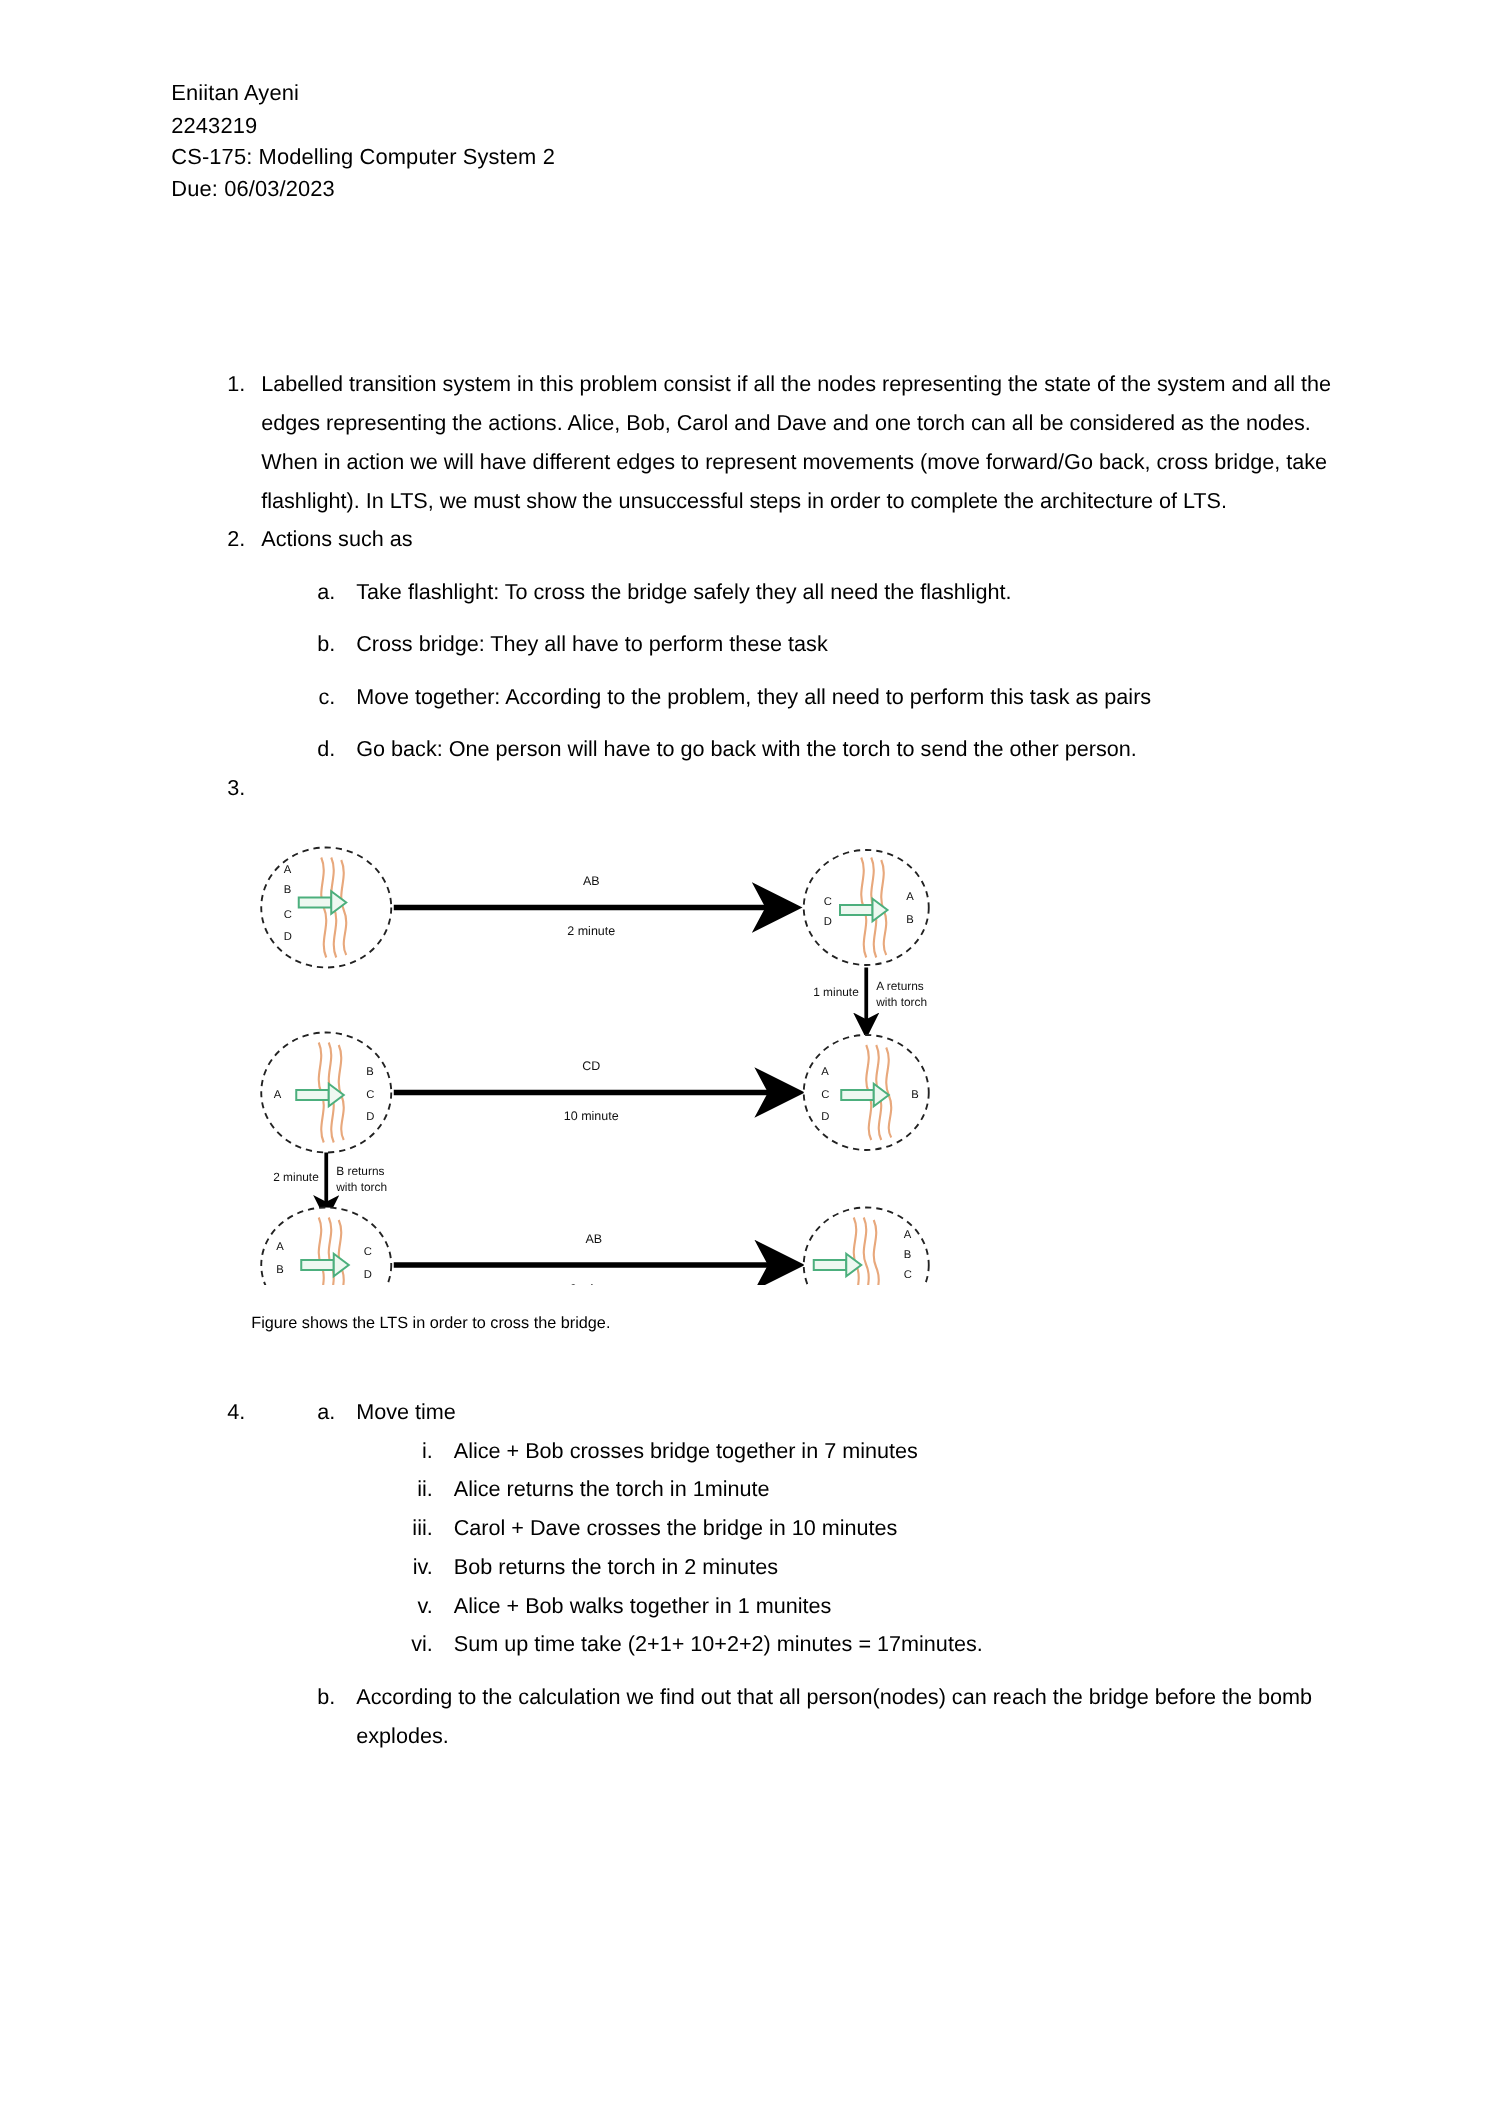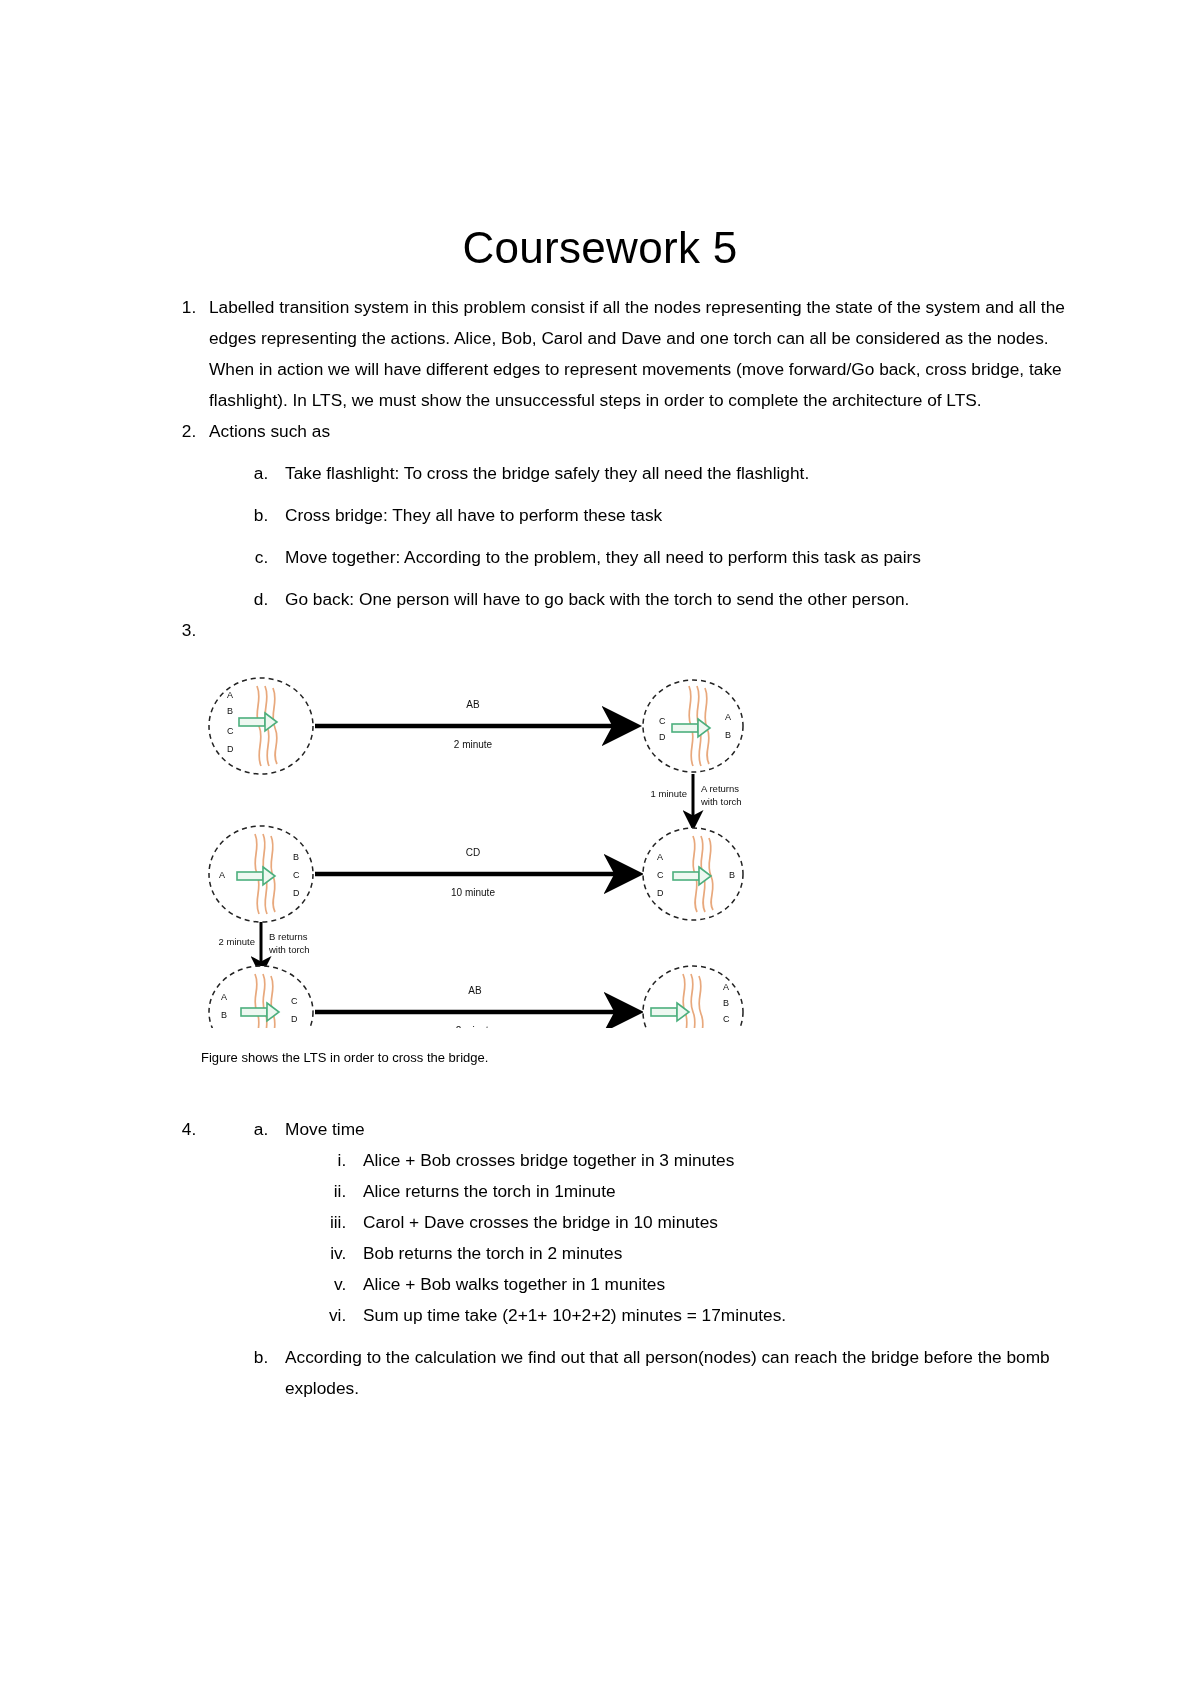--- a/index.html
+++ b/index.html
@@ -95,22 +95,27 @@
     width: 560px;
     height: 380px;
   }
   .figure svg { display: block; }
 </style>
 </head>
 <body>
 
 <div class="page">
 
-
-  <h1 class="doc-title">Coursework 5</h1>
+  <div class="header">
+    <div>Eniitan Ayeni</div>
+    <div>2243219</div>
+    <div>CS-175: Modelling Computer System 2</div>
+    <div>Due: 06/03/2023</div>
+  </div>
+
 
   <div class="body-wrap">
     <ol class="lvl1">
 
       <li>
         <span class="p-text">Labelled transition system in this problem consist if all the nodes representing the state of the system and all the edges representing the actions. Alice, Bob, Carol and Dave and one torch can all be considered as the nodes. When in action we will have different edges to represent movements (move forward/Go back, cross bridge, take flashlight). In LTS, we must show the unsuccessful steps in order to complete the architecture of LTS.</span>
       </li>
 
       <li>
         <span class="p-text">Actions such as</span>
@@ -298,21 +303,21 @@
     <p class="figcaption">Figure shows the LTS in order to cross the bridge.</p>
 
     <div class="gap-md"></div>
 
     <ol class="lvl1" start="4">
       <li>
         <ol class="lvl2">
           <li>
             <span>Move time</span>
             <ol class="lvl3">
-              <li><span>Alice + Bob crosses bridge together in 3 minutes</span></li>
+              <li><span>Alice + Bob crosses bridge together in 7 minutes</span></li>
               <li><span>Alice returns the torch in 1minute</span></li>
               <li><span>Carol + Dave crosses the bridge in 10 minutes</span></li>
               <li><span>Bob returns the torch in 2 minutes</span></li>
               <li><span>Alice + Bob walks together in 1 munites</span></li>
               <li><span>Sum up time take (2+1+ 10+2+2) minutes = 17minutes.</span></li>
             </ol>
           </li>
           <li><span>According to the calculation we find out that all person(nodes) can reach the bridge before the bomb explodes.</span></li>
         </ol>
       </li>

